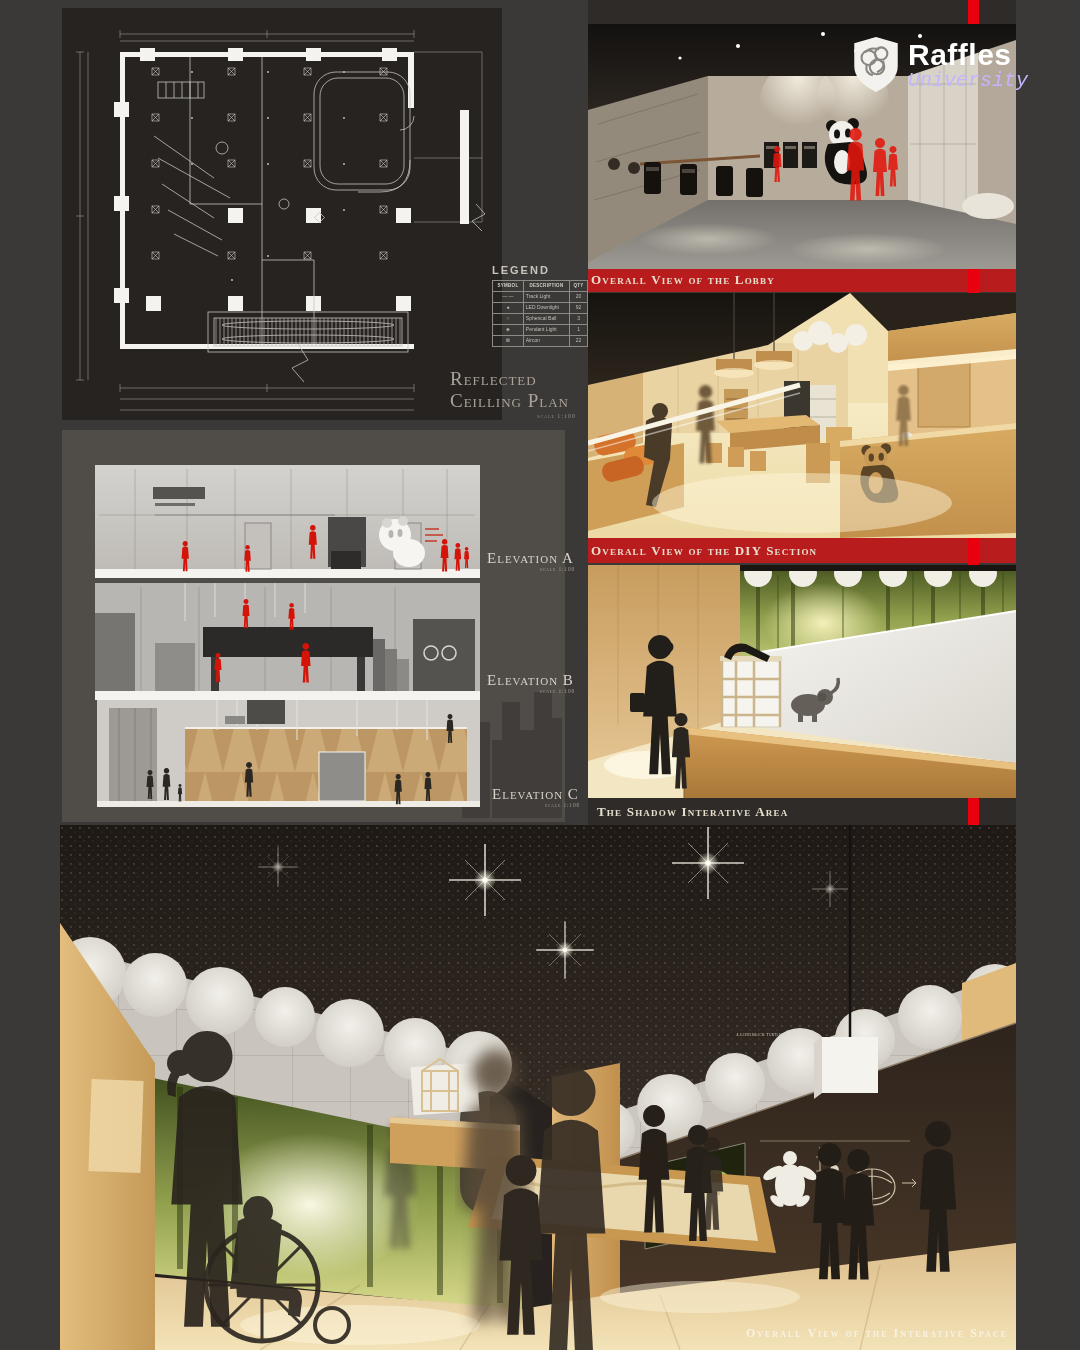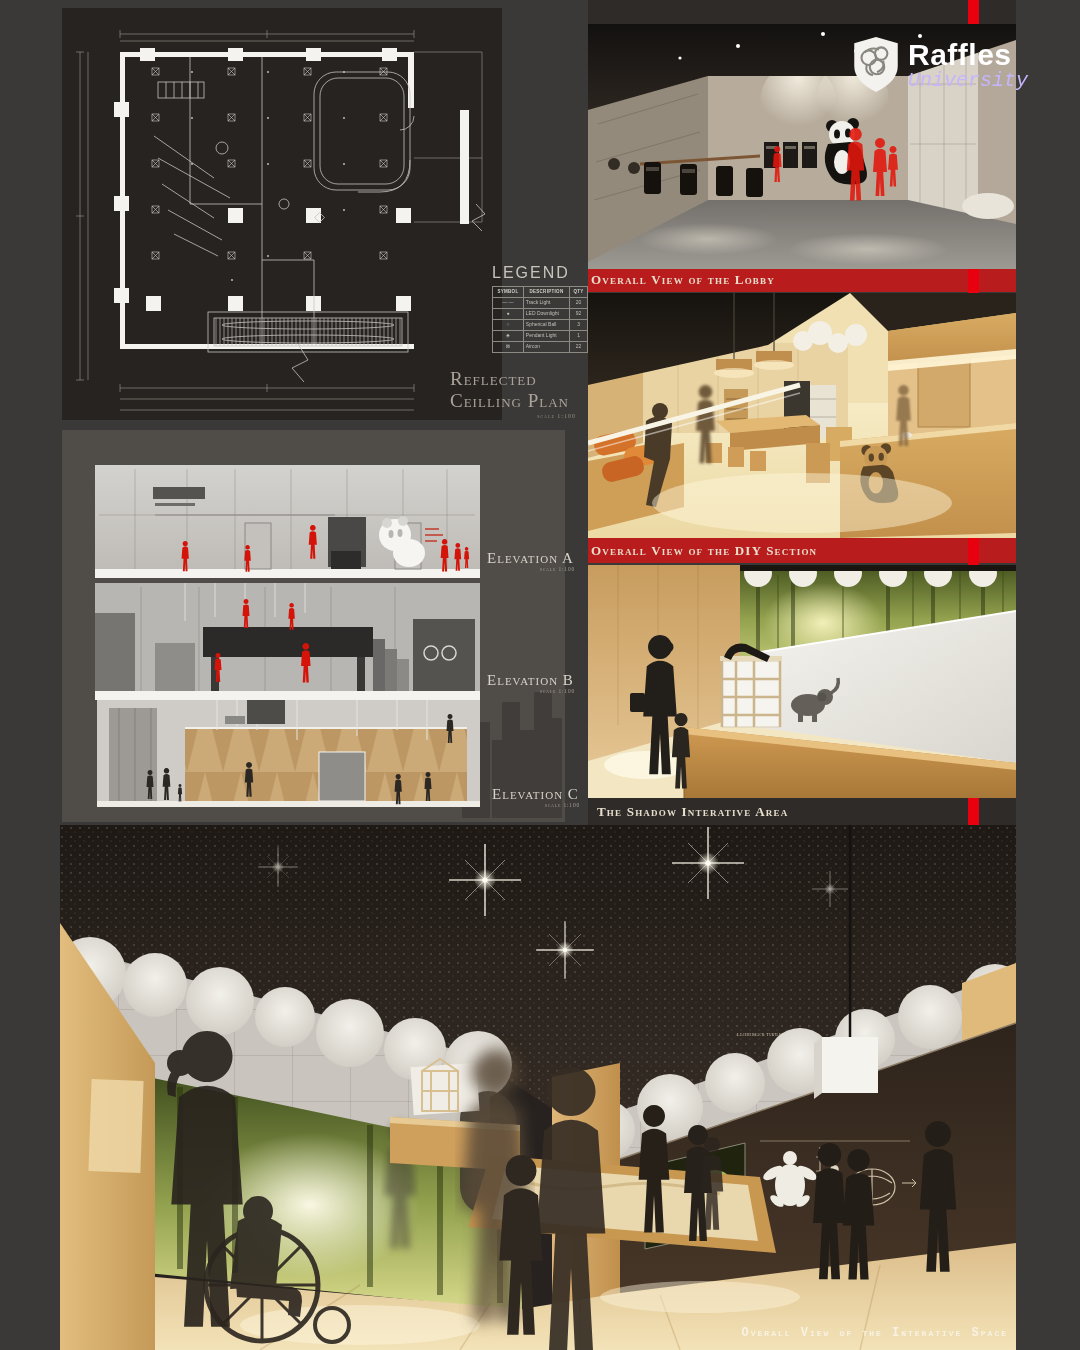--- a/index.html
+++ b/index.html
@@ -4,21 +4,21 @@
 <style>
   html,body{margin:0;padding:0;background:#232221;}
   .board{position:relative;width:1080px;height:1350px;background:#3b3938;overflow:hidden;
          font-family:"Liberation Sans",sans-serif;}
   .abs{position:absolute;}
   
   .red-bar{position:absolute;left:968px;top:0;width:11px;height:830px;background:#e8000f;z-index:5;}
   
   .plan-panel{position:absolute;left:62px;top:8px;width:440px;height:412px;background:#262320;z-index:2;}
   .legend{position:absolute;left:492px;top:264px;width:100px;z-index:2;}
-  .legend-title{font-size:16px;letter-spacing:2px;color:#c8c4bc;margin-bottom:4px;font-weight:normal;}
+  .legend-title{font-size:11px;letter-spacing:2px;color:#c8c4bc;margin-bottom:4px;font-weight:bold;}
   .legend table{width:96px;border-collapse:collapse;border:1px solid #8d8a84;}
   .legend th,.legend td{border:1px solid #8d8a84;color:#c2bfb8;padding:1px 2px;height:8px;
       font-size:5px;line-height:1.1;text-align:center;}
   .legend td.desc{text-align:left;}
   .legend th{font-size:4.5px;letter-spacing:.3px;color:#d2cfc8;}
   .plan-title{position:absolute;left:450px;top:368px;width:130px;z-index:2;
       font-family:"Liberation Serif",serif;font-variant:small-caps;color:#aba399;
       font-size:19px;line-height:22px;letter-spacing:1px;}
   .plan-title .scale{font-size:6px;line-height:8px;letter-spacing:1px;color:#958d81;
       text-align:right;padding-right:4px;}
@@ -40,21 +40,21 @@
   .logo{position:absolute;left:852px;top:36px;display:flex;align-items:center;z-index:8;}
   .logo-text{margin-left:8px;}
   .logo-name{font-family:"Liberation Sans",sans-serif;font-weight:bold;font-size:30px;
       line-height:30px;color:#ffffff;letter-spacing:.5px;}
   .logo-sub{font-family:Liberation Mono, monospace;font-style:italic;font-size:20px;
       line-height:21px;color:#c4b5fd;margin-top:0px;}
   
   .big-render{position:absolute;left:60px;top:825px;width:956px;height:525px;z-index:6;
       overflow:hidden;background:#27221f;}
   .big-cap{position:absolute;right:72px;top:1326px;z-index:9;color:#f8f2e2;
-      font-family:Liberation Mono, monospace;font-variant:small-caps;font-weight:bold;
+      font-family:Liberation Serif, serif;font-variant:small-caps;font-weight:bold;
       font-size:12px;letter-spacing:2px;}
   .turtle-label{position:absolute;left:737px;top:1032px;z-index:9;color:#d9cdb5;
       font-family:"Liberation Serif",serif;font-variant:small-caps;font-size:4px;letter-spacing:.5px;}
 </style>
 </head>
 <body>
 
 <div class="board">
 
   <div class="red-bar"></div>

